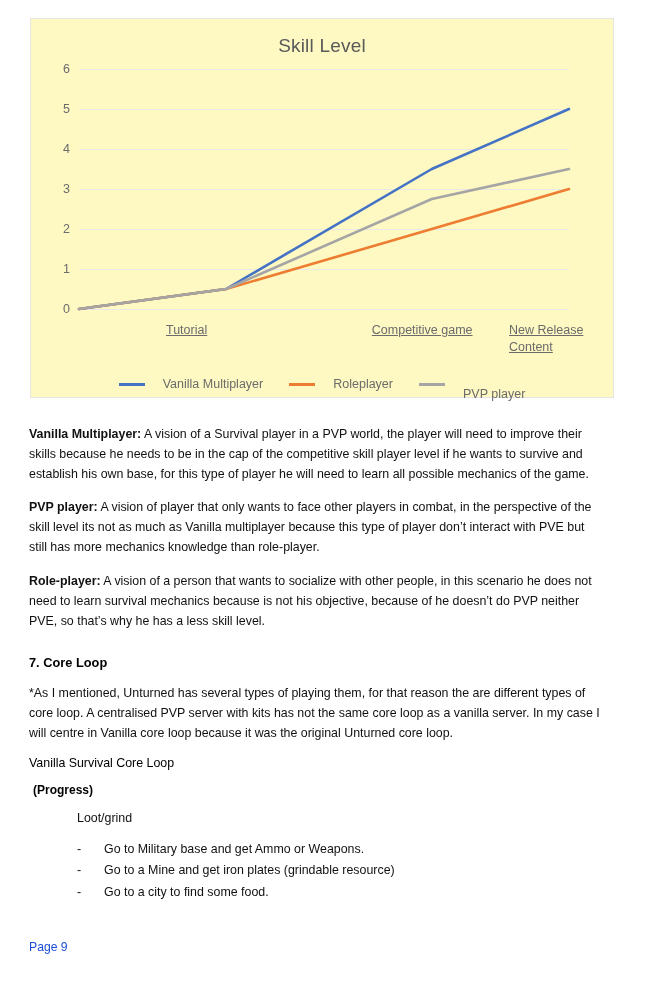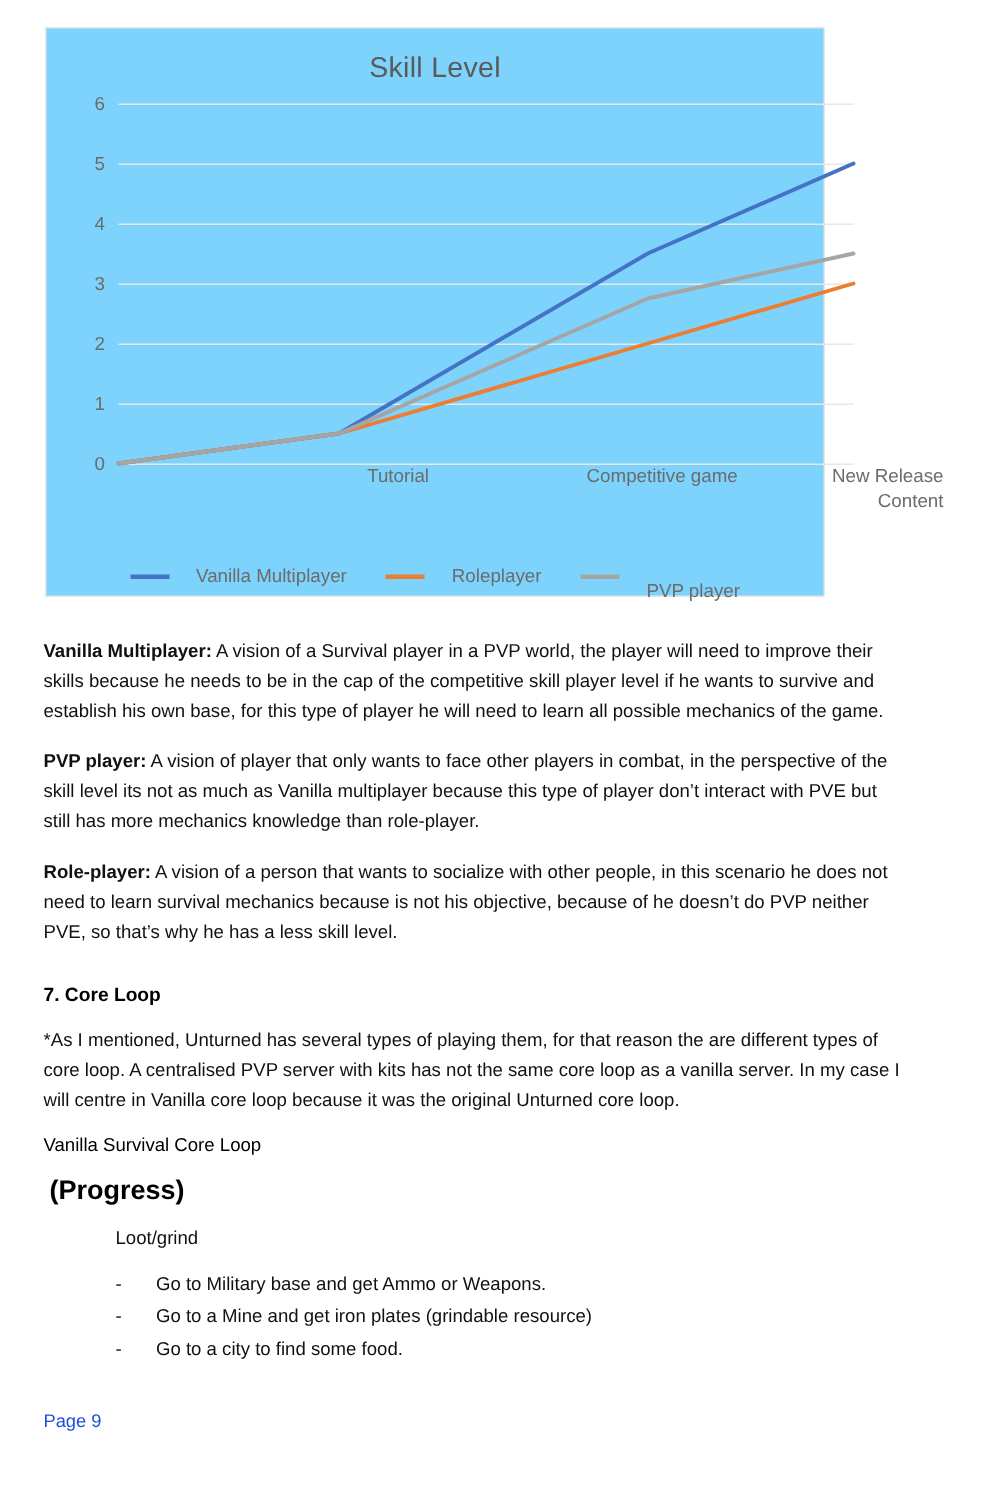--- a/index.html
+++ b/index.html
@@ -15,24 +15,24 @@
     font-family: "Liberation Sans", sans-serif;
     color: #1a1a1a;
     overflow: hidden;
   }
 
   
   .chart-frame {
     position: absolute;
     left: 30px;
     top: 18px;
-    width: 520px;
+    width: 584px;
     height: 380px;
     border: 1px solid #e6e6e6;
-    background: #7dd3fc;
+    background: #fef9c3;
   }
   .chart-title {
     position: absolute;
     left: 0;
     top: 16px;
     width: 100%;
     text-align: center;
     font-size: 19px;
     color: #5a5a5a;
     font-family: "Liberation Sans", sans-serif;
@@ -57,27 +57,28 @@
     right: 100%;
     margin-right: 9px;
     transform: translateY(-50%);
     font-size: 12.5px;
     color: #6b6b6b;
     white-space: nowrap;
   }
   .xtick {
     position: absolute;
     top: 100%;
-    margin-top: 0;
+    margin-top: 13px;
     transform: translateX(-50%);
     font-size: 12.5px;
     color: #6b6b6b;
-    text-align: right;
+    text-align: left;
     width: 120px;
     line-height: 1.35;
+    text-decoration: underline;
   }
   .series-svg {
     position: absolute;
     left: 0; top: 0;
     width: 100%;
     height: 100%;
     overflow: visible;
   }
   .legend {
     position: absolute;
@@ -125,21 +126,21 @@
     color: #000000;
     margin: 24px 0 13px 0;
   }
   .subhead {
     font-size: 12.4px;
     font-weight: normal;
     color: #000000;
     margin: 0 0 13px 0;
   }
   .subhead-indent {
-    font-size: 18px;
+    font-size: 12px;
     font-weight: bold;
     color: #000000;
     margin: 0 0 14px 0;
     padding-left: 4px;
   }
   .loot-line {
     font-size: 12.4px;
     color: #111111;
     margin: 0 0 15px 0;
     padding-left: 48px;

